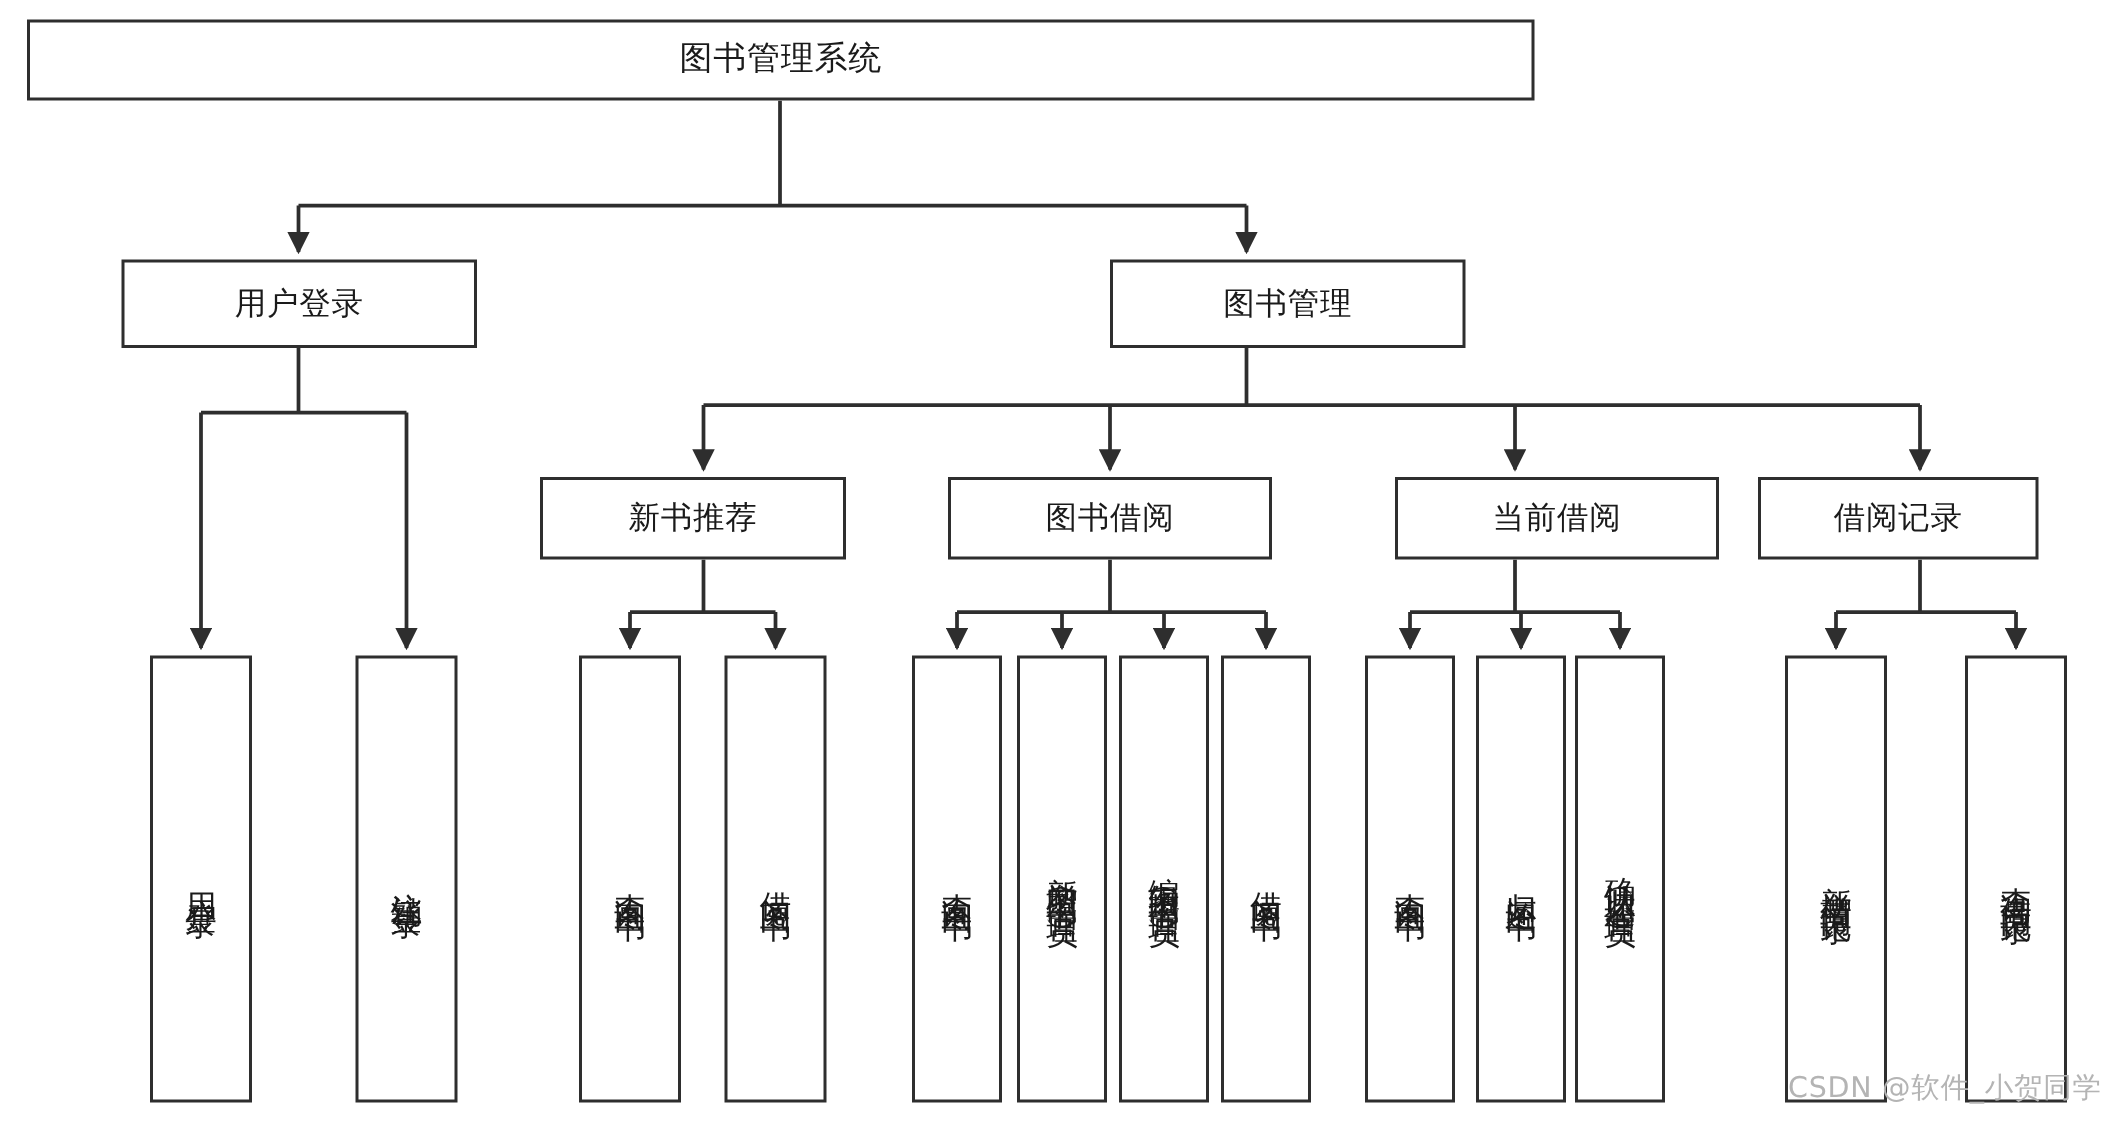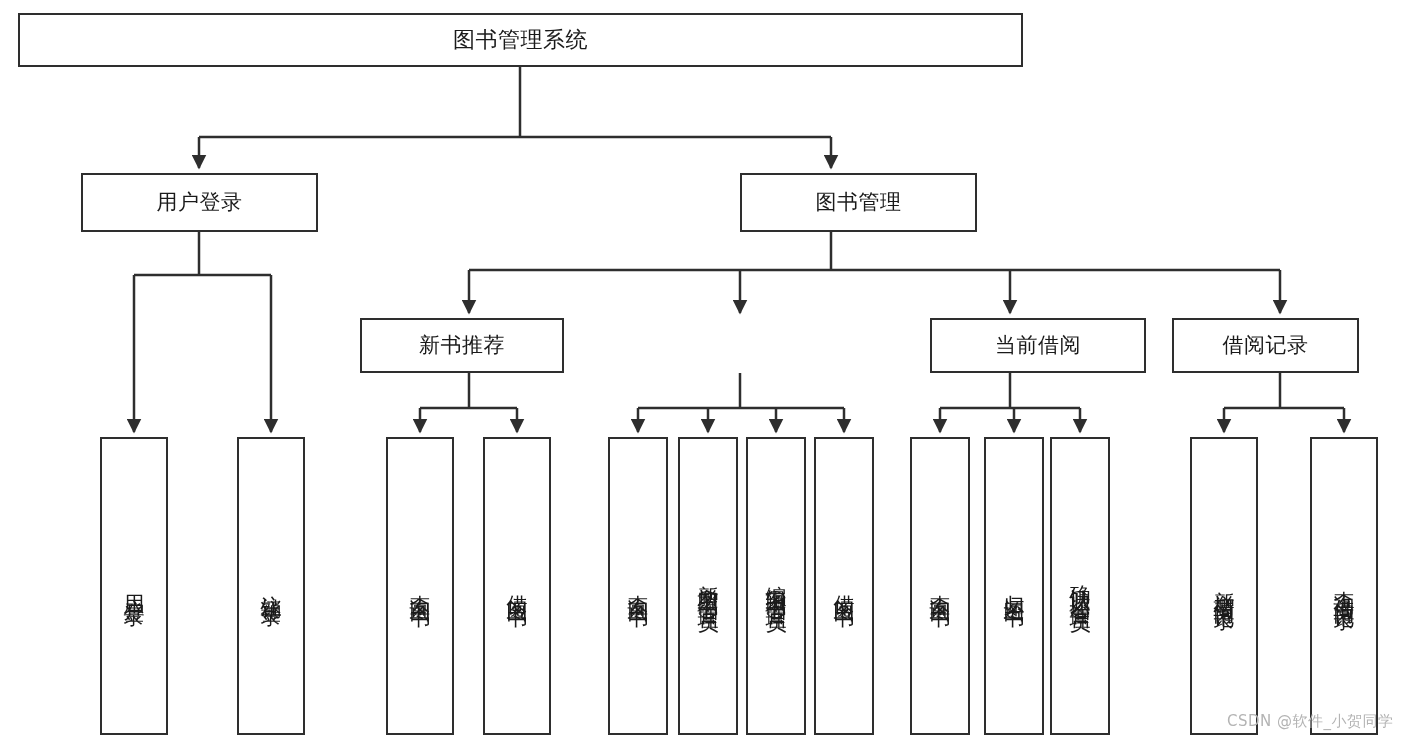--- a/index.html
+++ b/index.html
@@ -53,26 +53,25 @@
     padding: 4px 0;
   }
   .node.v .vtext {
     writing-mode: vertical-rl;
     text-orientation: upright;
     display: block;
     white-space: nowrap;
   }
   .watermark {
     position: absolute;
-    font-size: 15px;
+    font-size: 19px;
     color: #b4b4b4;
     white-space: nowrap;
     letter-spacing: 0.5px;
     user-select: none;
-    margin-left: 35px;
   }
 </style>
 </head>
 <body>
 
 <div id="canvas">
 
   <svg id="edges" viewBox="0 0 1405 747" xmlns="http://www.w3.org/2000/svg">
     <defs>
       <marker id="arrow" viewBox="0 0 10 10" refX="9" refY="5" markerWidth="6" markerHeight="6" orient="auto-start-reverse">
@@ -122,20 +121,21 @@
       <path d="M 1344 408 L 1344 432" marker-end="url(#arrow)"></path>
     </g>
   </svg>
 
   <div class="node h root" style="left: 18px; top: 13px; width: 1005px; height: 54px;">图书管理系统</div>
 
   <div class="node h" style="left: 81px; top: 173px; width: 237px; height: 59px;">用户登录</div>
   <div class="node h" style="left: 712px; top: 173px; width: 237px; height: 59px; margin-left: 28px;">图书管理</div>
 
   <div class="node h" style="left: 360px; top: 318px; width: 204px; height: 55px;">新书推荐</div>
+  <div class="node h" style="left: 632px; top: 318px; width: 216px; height: 55px;">图书借阅</div>
   <div class="node h" style="left: 902px; top: 318px; width: 216px; height: 55px; margin-left: 28px;">当前借阅</div>
   <div class="node h" style="left: 1172px; top: 318px; width: 187px; height: 55px;">借阅记录</div>
 
   <div class="node v" style="left: 100px; top: 437px; width: 68px; height: 298px;">
     <span class="vtext">用户登录</span>
   </div>
   <div class="node v" style="left: 237px; top: 437px; width: 68px; height: 298px;">
     <span class="vtext">注销登录</span>
   </div>
   <div class="node v" style="left: 386px; top: 437px; width: 68px; height: 298px;">

